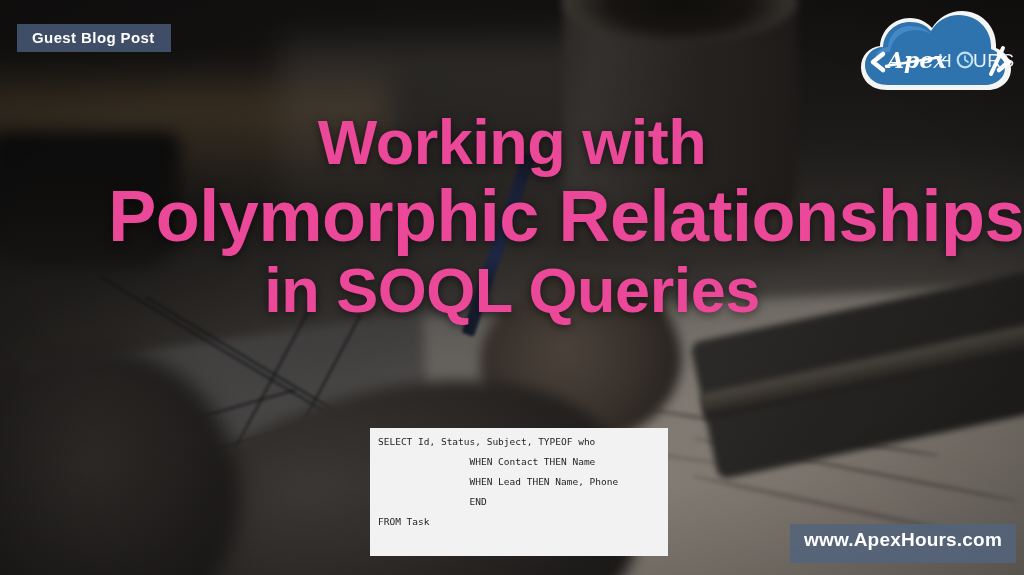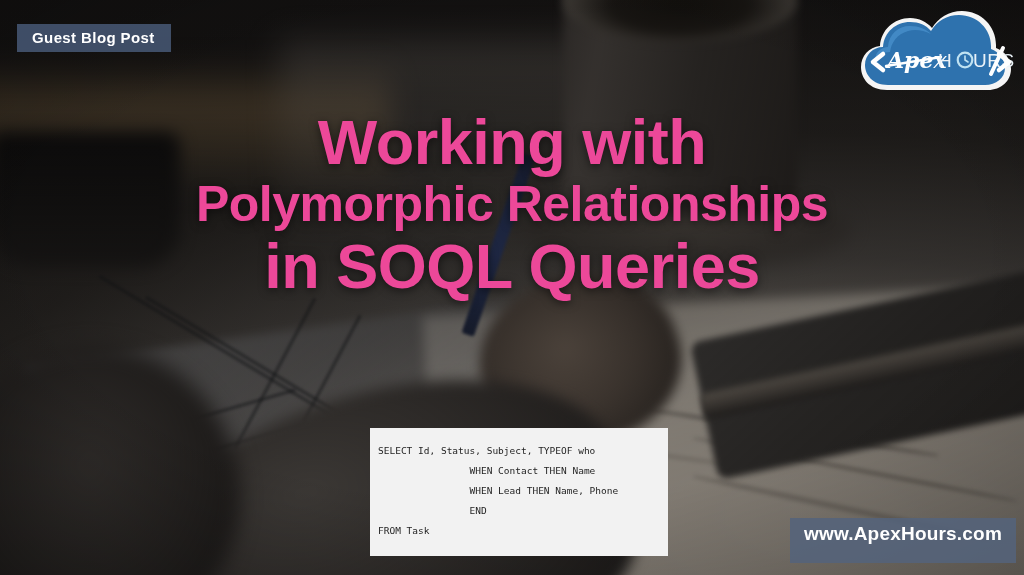--- a/index.html
+++ b/index.html
@@ -180,43 +180,43 @@
     color:#ec4899;
   }
   .title-line {
     font-weight:700;
     line-height:1.10;
     letter-spacing:-.5px;
     text-shadow:0 2px 10px rgba(0,0,0,.55);
     white-space:nowrap;
   }
   .tl1 { font-size:63px; }
-  .tl2 { font-size:50px; transform:scaleX(1.0); }
+  .tl2 { font-size:72px; transform:scaleX(1.0);text-align:right; }
   .tl3 { font-size:63px; }
 
   .code-box {
     position:absolute;
     left:370px; top:428px;
     width:298px; height:128px;
     background:#f2f2f2;
-    padding:13px 0 0 8px;
+    padding:4px 0 0 8px;
     overflow:hidden;
   }
   .code-box pre {
     font-family:"DejaVu Sans Mono","Liberation Mono", monospace;
     font-size:9.5px;
     line-height:20px;
     color:#1f1f1f;
     white-space:pre;
     letter-spacing:0px;
   }
 
   .url-banner {
     position:absolute; right:8px; bottom:12px;
-    padding:5px 14px 18px 14px;
+    padding:5px 14px 12px 14px;
     background:rgba(84,99,124,.86);
     color:#ffffff;
     font-size:19px;
     font-weight:700;
     letter-spacing:.2px;
     line-height:22px;
     white-space:nowrap;
   }
 </style>
 </head>

